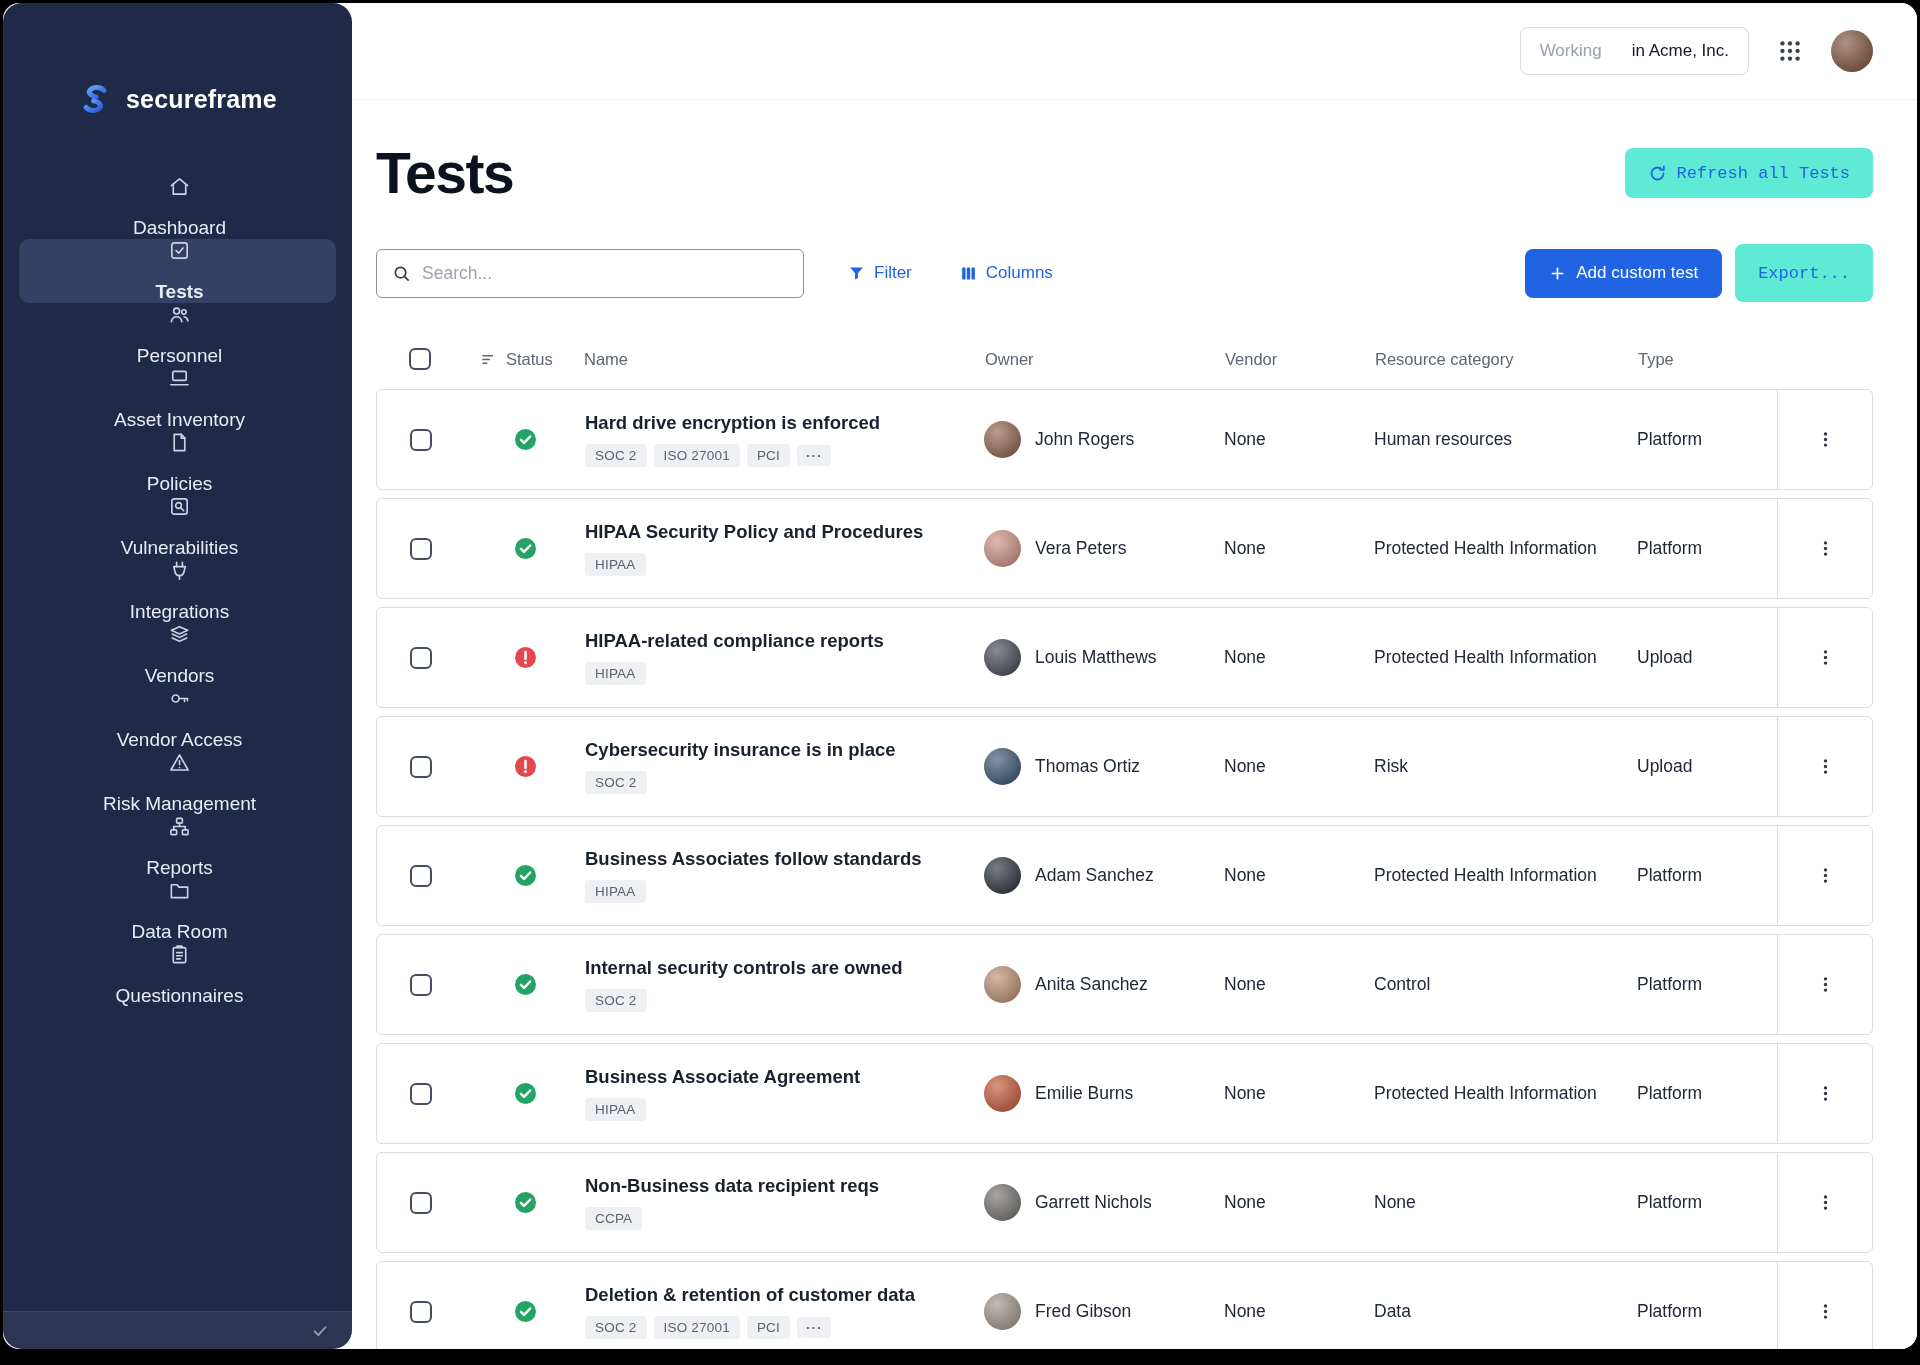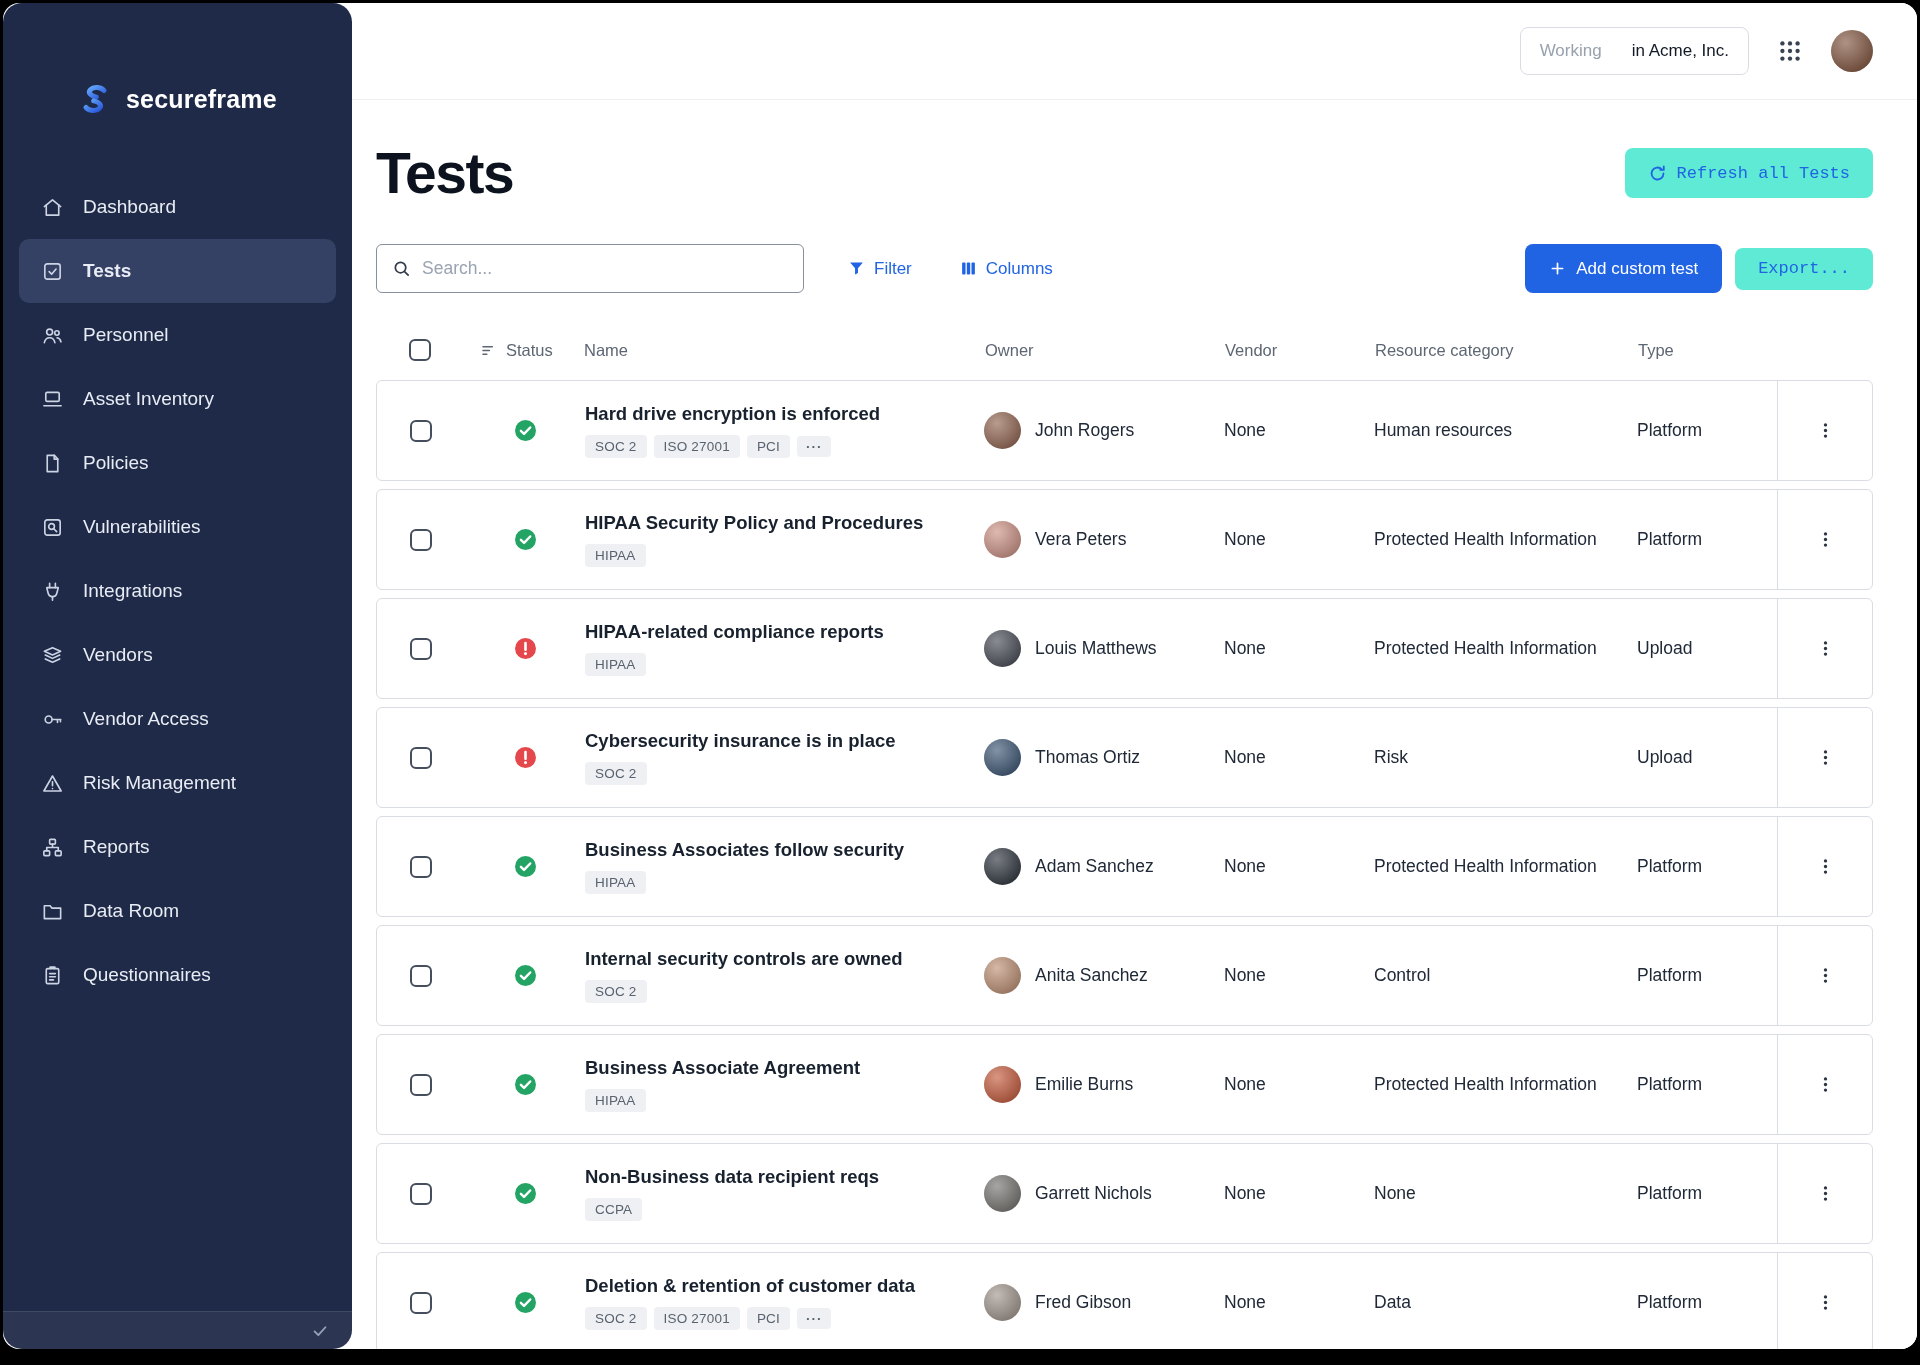--- a/index.html
+++ b/index.html
@@ -6,21 +6,21 @@
   html,body{width:1920px;height:1365px;}
   body{background:#000;font-family:"Liberation Sans",sans-serif;position:relative;overflow:hidden;}
   .app{position:absolute;left:3px;right:3px;top:3px;bottom:16px;border-radius:16px;overflow:hidden;display:flex;background:#fff;}
 
   
   .sidebar{width:349px;background:#1f2a48;display:flex;flex-direction:column;position:relative;flex-shrink:0;border-radius:19px;}
   .logo{display:flex;align-items:center;gap:13px;margin:78px 0 0 74px;}
   .logo-mark{width:36px;height:36px;display:flex;}
   .logo-text{font-size:25px;font-weight:700;color:#fff;letter-spacing:.2px;}
   .nav{margin-top:58px;padding:0 16px;display:flex;flex-direction:column;}
-  .nav-item{display:flex;align-items:center;gap:19px;height:64px;padding:0 18px 0 22px;border-radius:10px;color:#e8ecf4;font-size:19px;cursor:pointer;}
+  .nav-item{display:flex;align-items:center;gap:19px;height:64px;padding:0 18px 0 22px;border-radius:10px;color:#e8ecf4;font-size:19px;cursor:pointer;flex-direction:column;}
   .nav-item.active{background:#344064;font-weight:700;}
   .nav-icon{width:23px;height:23px;display:flex;color:#ccd4e4;flex-shrink:0;}
   .nav-icon svg{width:100%;height:100%;fill:none;stroke:currentColor;stroke-width:1.7;stroke-linecap:round;stroke-linejoin:round;}
   .sidebar-footer{position:absolute;bottom:0;left:0;right:0;height:38px;background:rgba(255,255,255,.06);border-top:1px solid rgba(255,255,255,.1);display:flex;align-items:center;justify-content:flex-end;padding-right:22px;color:#97a1b6;}
 
   
   .main{flex:1;display:flex;flex-direction:column;min-width:0;background:#fff;}
   .topbar{height:97px;flex-shrink:0;display:flex;align-items:center;justify-content:flex-end;gap:28px;padding:0 44px;border-bottom:1px solid #edf0f3;}
   .working-box{display:flex;gap:5px;border:1px solid #d9dde3;border-radius:8px;padding:13px 19px;font-size:17px;cursor:pointer;white-space:nowrap;}
   .working-prefix{color:#98a1ae;}
@@ -40,21 +40,21 @@
   .toolbar{margin-top:38px;display:flex;align-items:center;}
   .search-box{width:428px;height:49px;border:1px solid #87909c;border-radius:6px;display:flex;align-items:center;gap:11px;padding:0 15px;background:#fff;}
   .search-box input{border:none;outline:none;flex:1;font-size:17.5px;font-family:inherit;color:#1a2230;background:transparent;}
   .search-box input::placeholder{color:#9aa3b0;}
   .select-box{margin-left:13px;width:268px;height:49px;border:1px solid #87909c;border-radius:6px;display:flex;align-items:center;justify-content:space-between;padding:0 13px 0 16px;font-size:17.5px;color:#141c28;cursor:pointer;background:#fff;}
   .link-btn{display:flex;align-items:center;gap:9px;color:#2064e4;font-size:17px;font-weight:500;cursor:pointer;}
   .filter-btn{margin-left:44px;}
   .columns-btn{margin-left:48px;}
   .toolbar-spacer{flex:1;}
   .add-test-btn{height:49px;padding:0 24px;}
-  .export-btn{margin-left:13px;height:42px;padding:0 23px;}
+  .export-btn{margin-left:13px;height:58px;padding:0 23px;}
 
   
   .grid-cols{display:grid;grid-template-columns:88px 120px 1fr 240px 150px 263px 140px 95px;align-items:center;}
   .table-header{margin-top:46px;color:#5d6673;font-size:16.5px;padding-bottom:19px;}
   .th-status{display:flex;align-items:center;gap:9px;}
   .cell-check,.cell-status{display:flex;justify-content:center;}
   .checkbox{width:22px;height:22px;border:2px solid #454e5c;border-radius:6px;background:#fff;cursor:pointer;flex-shrink:0;}
   .rows{display:flex;flex-direction:column;gap:8px;padding-bottom:4px;}
   .row{min-height:101px;border:1px solid #d9dde3;border-radius:6px;background:#fff;}
   .status-icon{width:23px;height:23px;display:flex;}
@@ -478,21 +478,21 @@
             </div>
     <div class="cell-status">
               <span class="status-icon">
                 <svg viewBox="0 0 22 22">
                   <circle cx="11" cy="11" r="10" fill="#23a465"></circle>
                   <path d="m6.6 11.3 3 3 5.9-6.2" stroke="#fff" stroke-width="2.3" fill="none" stroke-linecap="round" stroke-linejoin="round"></path>
                 </svg>
               </span>
             </div>
     <div class="cell-name">
-      <div class="name-title">Business Associates follow security</div>
+      <div class="name-title">Business Associates follow standards</div>
       <div class="badges">
                 <span class="badge">HIPAA</span>
               </div>
     </div>
     <div class="cell-owner">
       <span class="avatar" style="background-color: rgb(31, 38, 48);"></span>
       <span>Adam Sanchez</span>
     </div>
     <div class="cell-text">None</div>
     <div class="cell-text">Protected Health Information</div>

